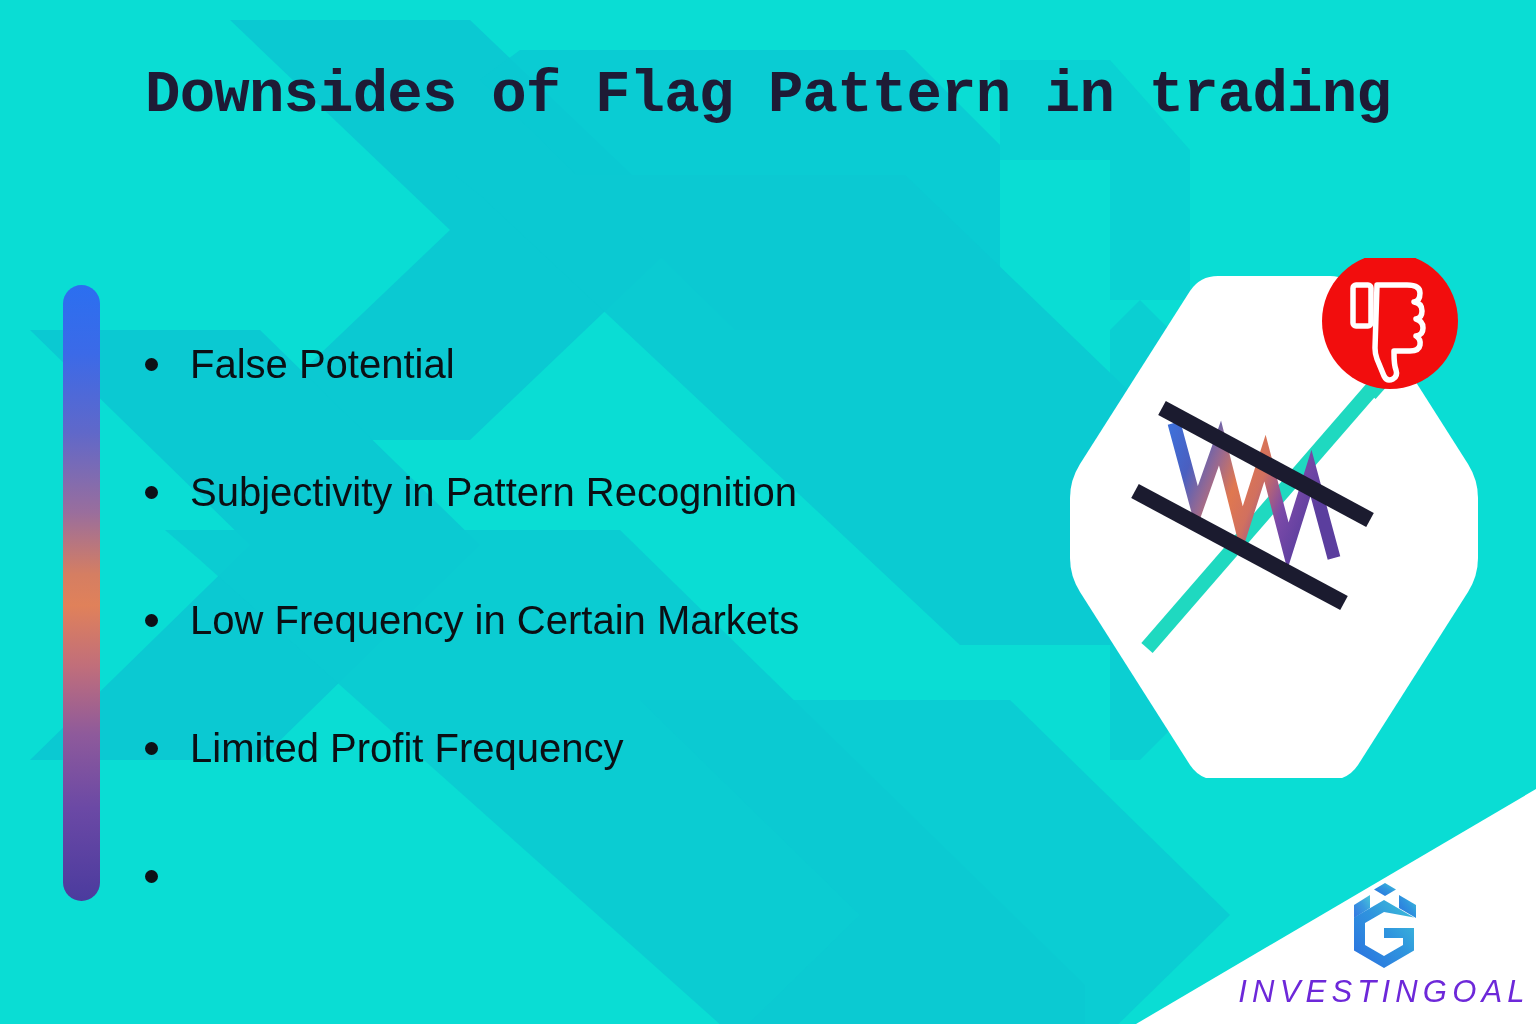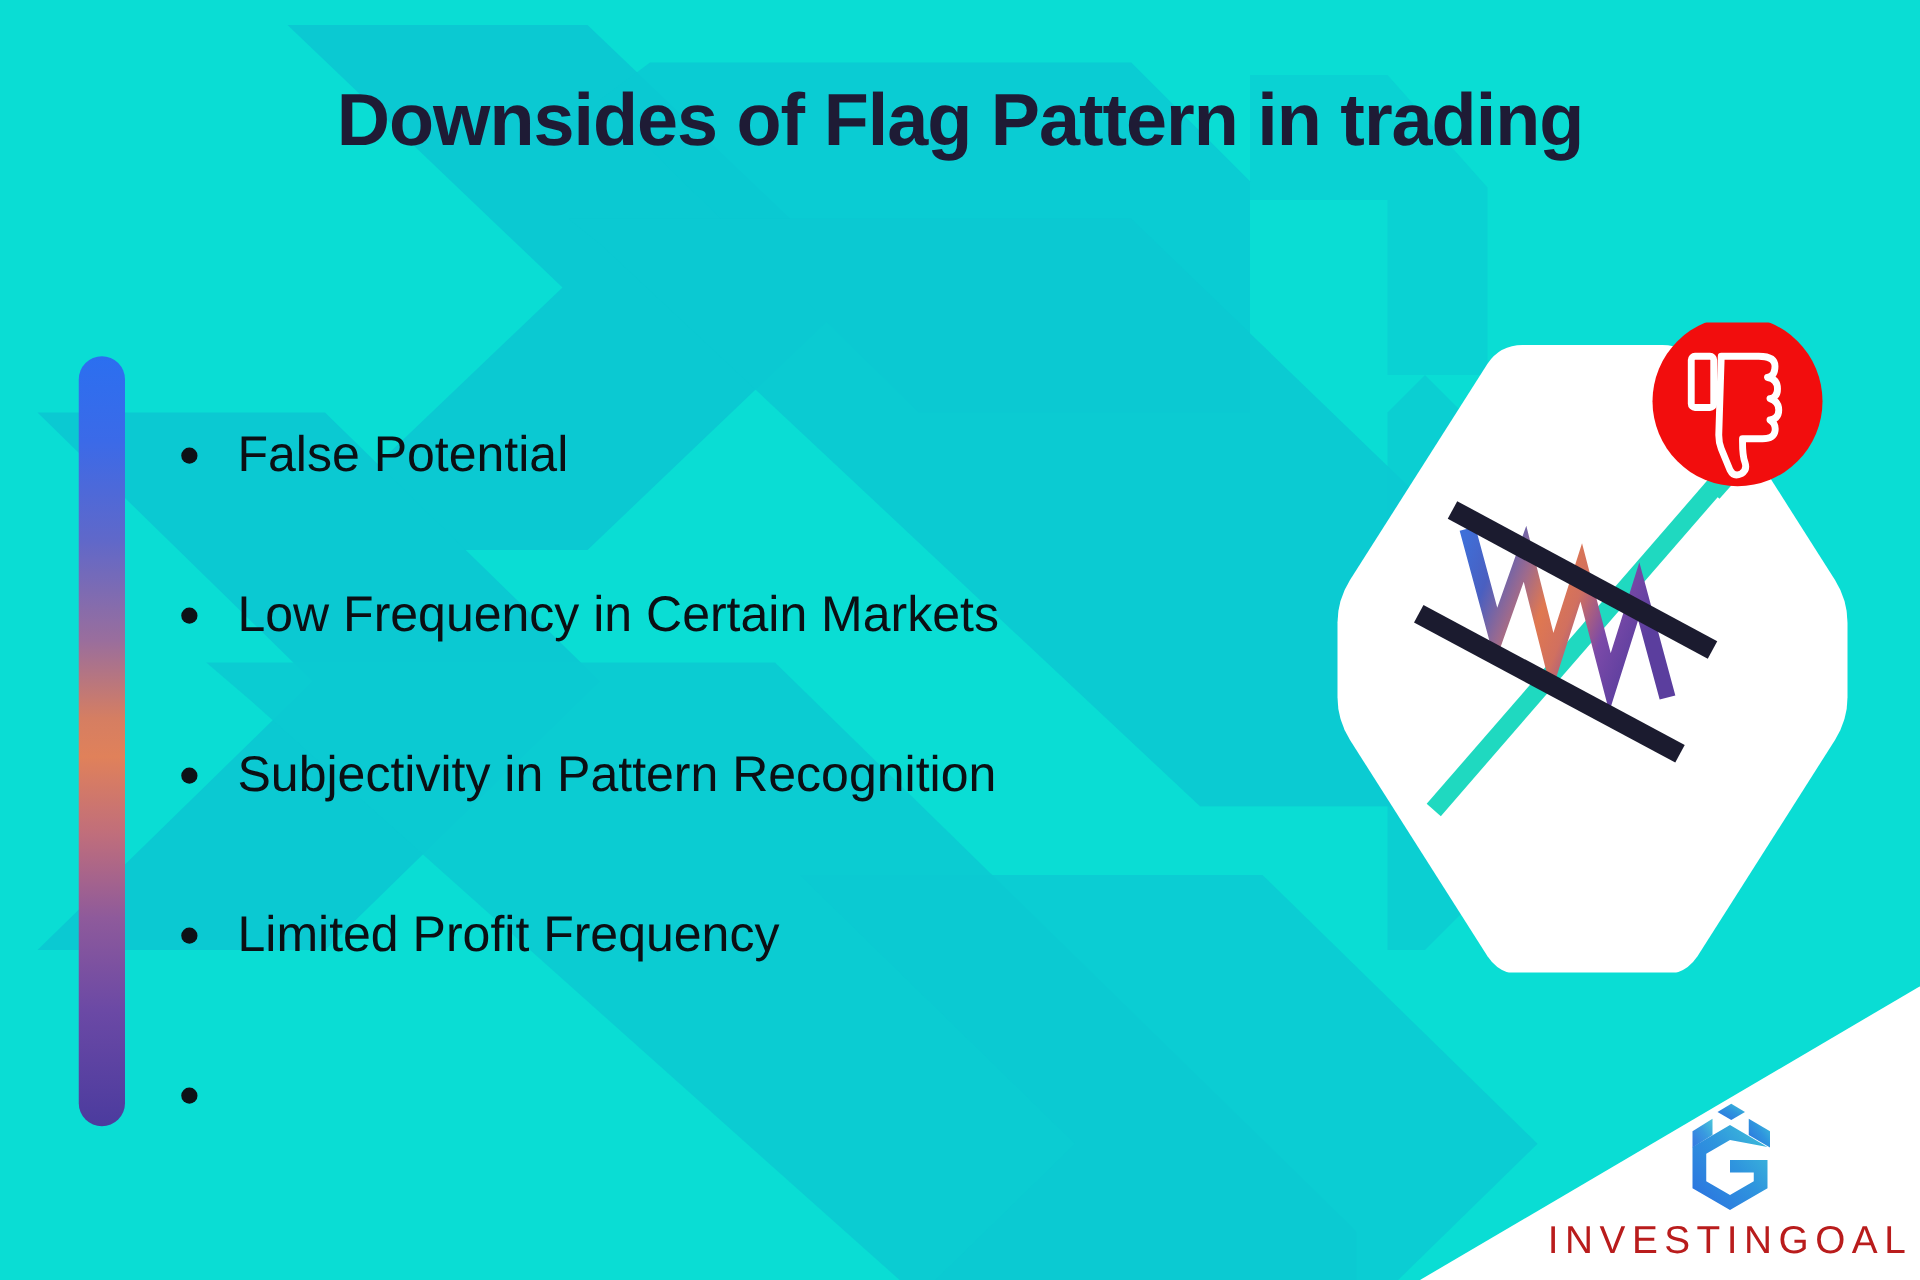--- a/index.html
+++ b/index.html
@@ -29,21 +29,21 @@
   
   #page-title {
     position:absolute;
     left:0; top:62px;
     width:1536px;
     text-align:center;
     font-size:59px;
     font-weight:bold;
     letter-spacing:-0.8px;
     color:#1E1B35;
-    font-family:Liberation Sans, sans-serif;
+    font-family:Liberation Mono, monospace;
     white-space:nowrap;
   }
 
   
   #accent-bar {
     position:absolute;
     left:63px; top:285px;
     width:37px; height:616px;
     border-radius:19px;
     background:linear-gradient(180deg,
@@ -108,24 +108,25 @@
     display:flex;
     flex-direction:column;
     align-items:center;
     justify-content:flex-end;
   }
   #brand-mark { width:76px; height:88px; }
   #brand-wordmark {
     margin-top:6px;
     font-size:31px;
     letter-spacing:5.2px;
-    color:#b91c1c;
+    color:#6d28d9;
     font-weight:normal;
     font-family:"Liberation Sans", sans-serif;
     white-space:nowrap;
+    font-style:italic;
   }
 </style>
 </head>
 <body>
 
 <div id="stage">
 
   <svg id="bg-watermark" viewBox="0 0 1536 1024" preserveAspectRatio="none" aria-hidden="true">
     <defs>
       <clipPath id="hexClipBg">
@@ -158,25 +159,25 @@
 
   <div id="accent-bar"></div>
 
   <ul id="bullet-list">
     <li class="bullet-row">
       <span class="bullet-dot"></span>
       <span class="bullet-label">False Potential</span>
     </li>
     <li class="bullet-row">
       <span class="bullet-dot"></span>
+      <span class="bullet-label">Subjectivity in Pattern Recognition</span>
+    </li>
+    <li class="bullet-row">
+      <span class="bullet-dot"></span>
       <span class="bullet-label">Low Frequency in Certain Markets</span>
-    </li>
-    <li class="bullet-row">
-      <span class="bullet-dot"></span>
-      <span class="bullet-label">Subjectivity in Pattern Recognition</span>
     </li>
     <li class="bullet-row">
       <span class="bullet-dot"></span>
       <span class="bullet-label">Limited Profit Frequency</span>
     </li>
     <li class="bullet-row">
       <span class="bullet-dot"></span>
     </li>
   </ul>
 

